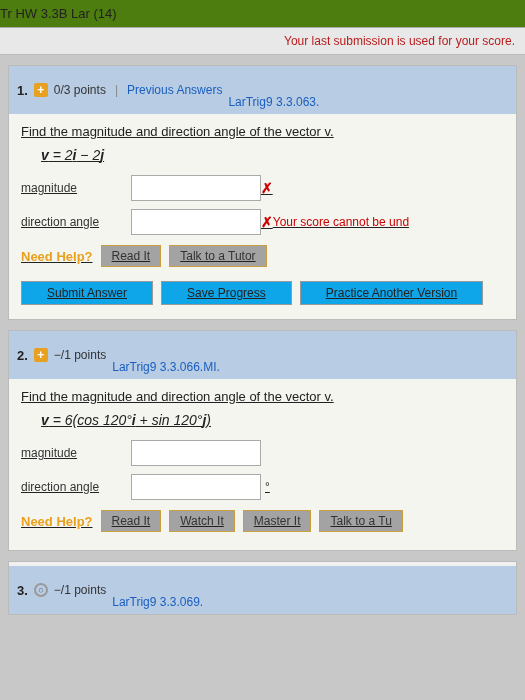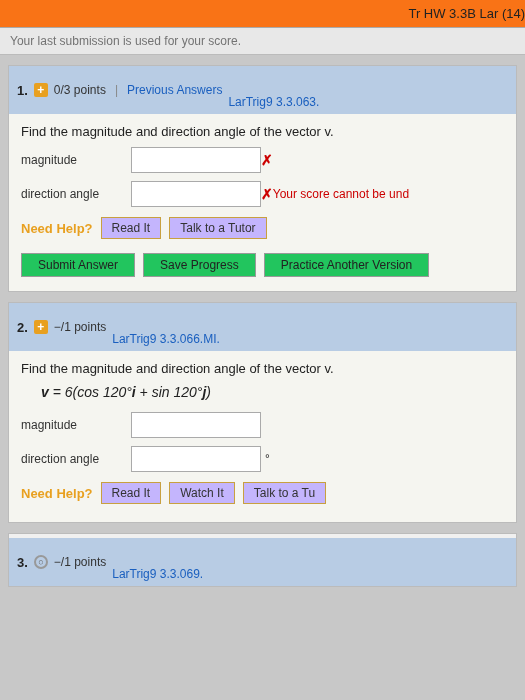--- a/index.html
+++ b/index.html
@@ -5,33 +5,34 @@
     * { box-sizing: border-box; margin: 0; padding: 0; }
     body {
       font-family: Arial, sans-serif;
       font-size: 13px;
       background: #c8c8c8;
       width: 525px;
       min-height: 700px;
       color: #222;
     }
     .title-bar {
-      background: #f97316;
-      text-align: right;
+      background: #4d7c0f;
+      text-align: left;
       padding: 6px 0;
       font-size: 13px;
       color: #222;
       border-bottom: 1px solid #aaa;
     }
     .submission-note {
       background: #e8e8e8;
       padding: 6px 10px;
       font-size: 12px;
-      color: #737373;
+      color: #b91c1c;
       border-bottom: 1px solid #bbb;
+      text-align: right;
     }
     .question-block {
       background: #f0f0f0;
       margin: 10px 8px;
       border: 1px solid #bbb;
       padding: 0;
     }
     .question-header {
       background: #b8cce4;
       padding: 5px 8px;
@@ -73,20 +74,21 @@
     }
     .ref-link {
       color: #1a5fbf;
       text-decoration: none;
       font-size: 12px;
       margin-top: 24px;
     }
     .question-body {
       padding: 10px 12px;
       background: #f5f5f0;
+      text-decoration: underline;
     }
     .question-text {
       font-size: 13px;
       margin-bottom: 8px;
     }
     .math-expr {
       font-size: 14px;
       margin: 6px 0 12px 20px;
       font-style: italic;
     }
@@ -122,38 +124,38 @@
       align-items: center;
       gap: 8px;
       margin: 10px 0 8px 0;
     }
     .need-help-label {
       color: #e8a020;
       font-size: 13px;
       font-weight: bold;
     }
     .btn-help {
-      background: #c4b5fd;
+      background: #a3a3a3;
       border: 1px solid #c8a040;
       padding: 3px 10px;
       font-size: 12px;
       cursor: pointer;
       color: #333;
     }
     .action-row {
       display: flex;
       align-items: center;
       gap: 8px;
       margin-top: 8px;
       padding: 6px 0 4px 0;
     }
     .btn-action {
-      background: #22c55e;
+      background: #0ea5e9;
       border: 1px solid #999;
-      padding: 4px 16px;
+      padding: 4px 25px;
       font-size: 12px;
       cursor: pointer;
       color: #222;
     }
     .deg-symbol {
       font-size: 12px;
       margin-left: 4px;
     }
     .q3-header {
       background: #b8cce4;
@@ -191,20 +193,23 @@
   <div class="question-header">
     <span class="question-number">1.</span>
     <span class="plus-icon">+</span>
     <span class="points-text">0/3 points</span>
     <span class="separator">|</span>
     <a class="prev-answers-link" href="#">Previous Answers</a>
     <a class="ref-link" href="#">LarTrig9 3.3.063.</a>
   </div>
   <div class="question-body">
     <div class="question-text">Find the magnitude and direction angle of the vector v.</div>
+    <div class="math-expr">
+      <b>v</b> = 2<b>i</b> − 2<b>j</b>
+    </div>
 
     <div class="field-row">
       <span class="field-label">magnitude</span>
       <input class="text-input" type="text" value="" style="">
       <span class="error-icon">✗</span>
     </div>
 
     <div class="field-row">
       <span class="field-label">direction angle</span>
       <input class="text-input" type="text" value="" style="">
@@ -247,20 +252,21 @@
     <div class="field-row">
       <span class="field-label">direction angle</span>
       <input class="text-input" type="text" value="" style="">
       <span class="deg-symbol">°</span>
     </div>
 
     <div class="need-help-row">
       <span class="need-help-label">Need Help?</span>
       <button class="btn-help">Read It</button>
       <button class="btn-help">Watch It</button>
+      <button class="btn-help">Master It</button>
       <button class="btn-help">Talk to a Tu</button>
     </div>
   </div>
 </div>
 
 <div class="question-block" style="padding:0;">
   <div class="q3-header">
     <span class="question-number">3.</span>
     <span class="circle-icon">○</span>
     <span class="points-text">−/1 points</span>

